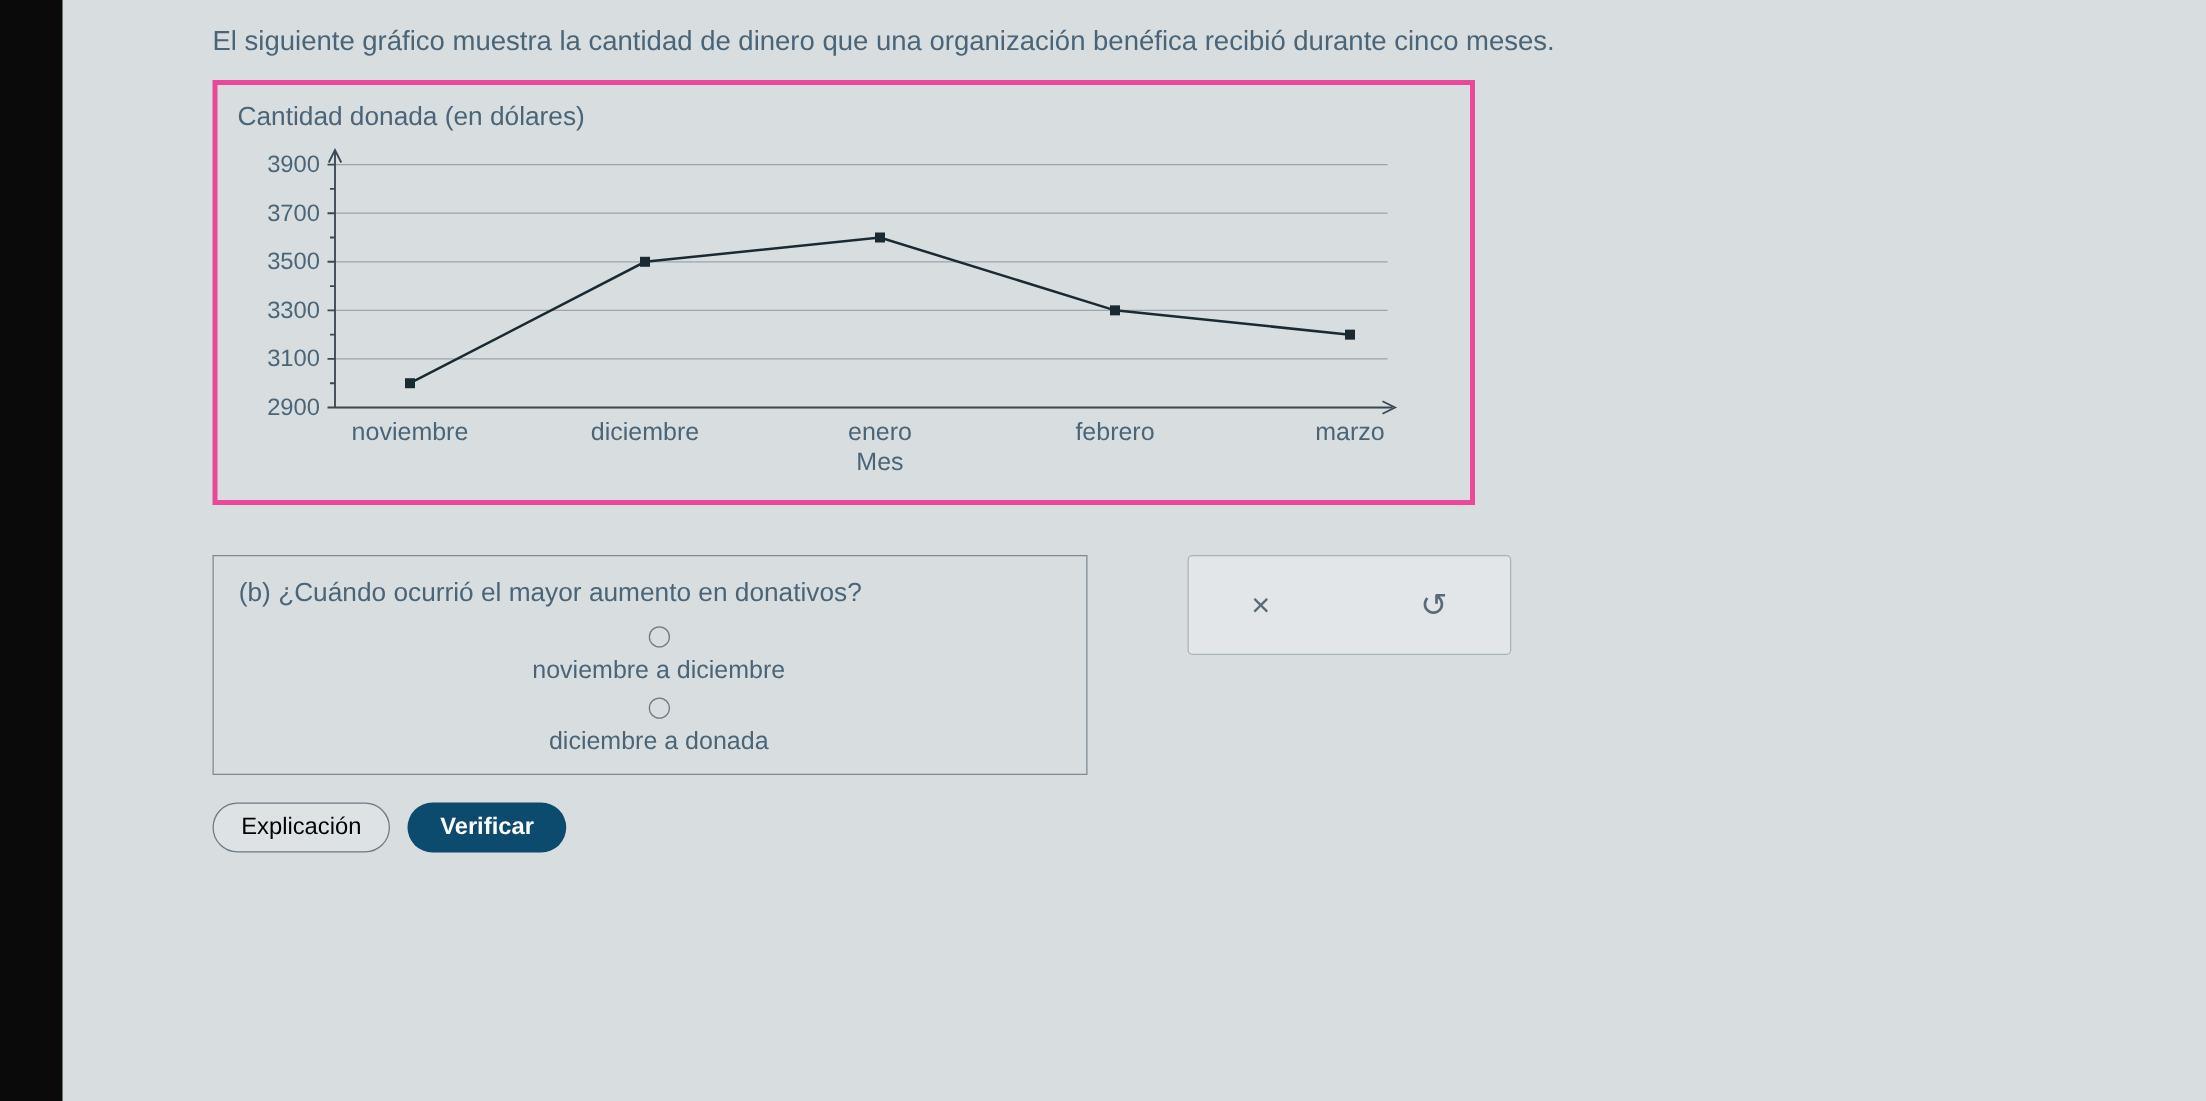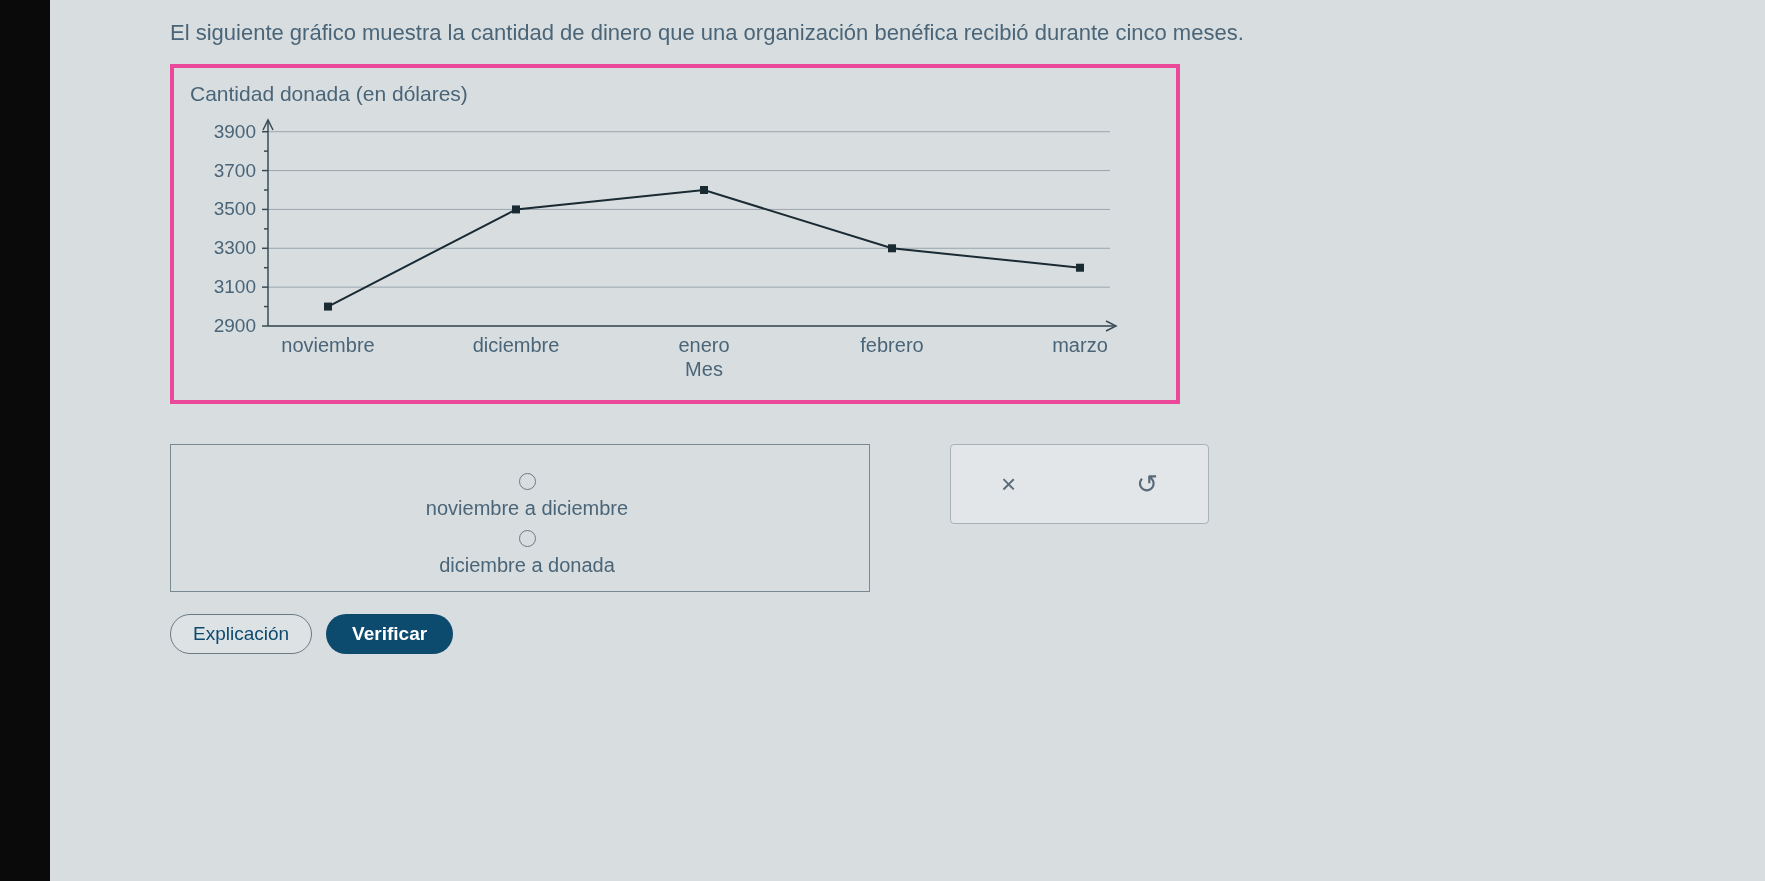--- a/index.html
+++ b/index.html
@@ -94,21 +94,21 @@
     font-size: 26px;
   }
   .footer-btns {
     display:flex; gap: 14px; margin-top: 22px; align-items:center;
   }
   .btn-outline {
     border: 1.5px solid #6a7a85;
     border-radius: 22px;
     padding: 8px 22px;
     font-size: 19px;
-    color:#0c4a6e;
+    color:#000000;
     background:#dde2e5;
   }
   .btn-primary {
     border: none;
     border-radius: 22px;
     padding: 9px 26px;
     font-size: 19px;
     color:#fff;
     background:#0c4a6e;
     font-weight: bold;
@@ -164,20 +164,21 @@
           <text x="702" y="240" text-anchor="middle" font-size="20" fill="#4a6578">febrero</text>
           <text x="890" y="240" text-anchor="middle" font-size="20" fill="#4a6578">marzo</text>
           <text x="514" y="264" text-anchor="middle" font-size="20" fill="#4a6578">Mes</text>
         </svg>
     </div>
   </div>
 
   <div class="lower">
     <div class="qa-box">
       <div class="qa-b">
+        <div class="qtext">(b) ¿Cuándo ocurrió el mayor aumento en donativos?</div>
         <div class="opt">
           <span class="radio"></span>
           <span>noviembre a diciembre</span>
         </div>
         <div class="opt">
           <span class="radio"></span>
           <span>diciembre a donada</span>
         </div>
       </div>
     </div>

